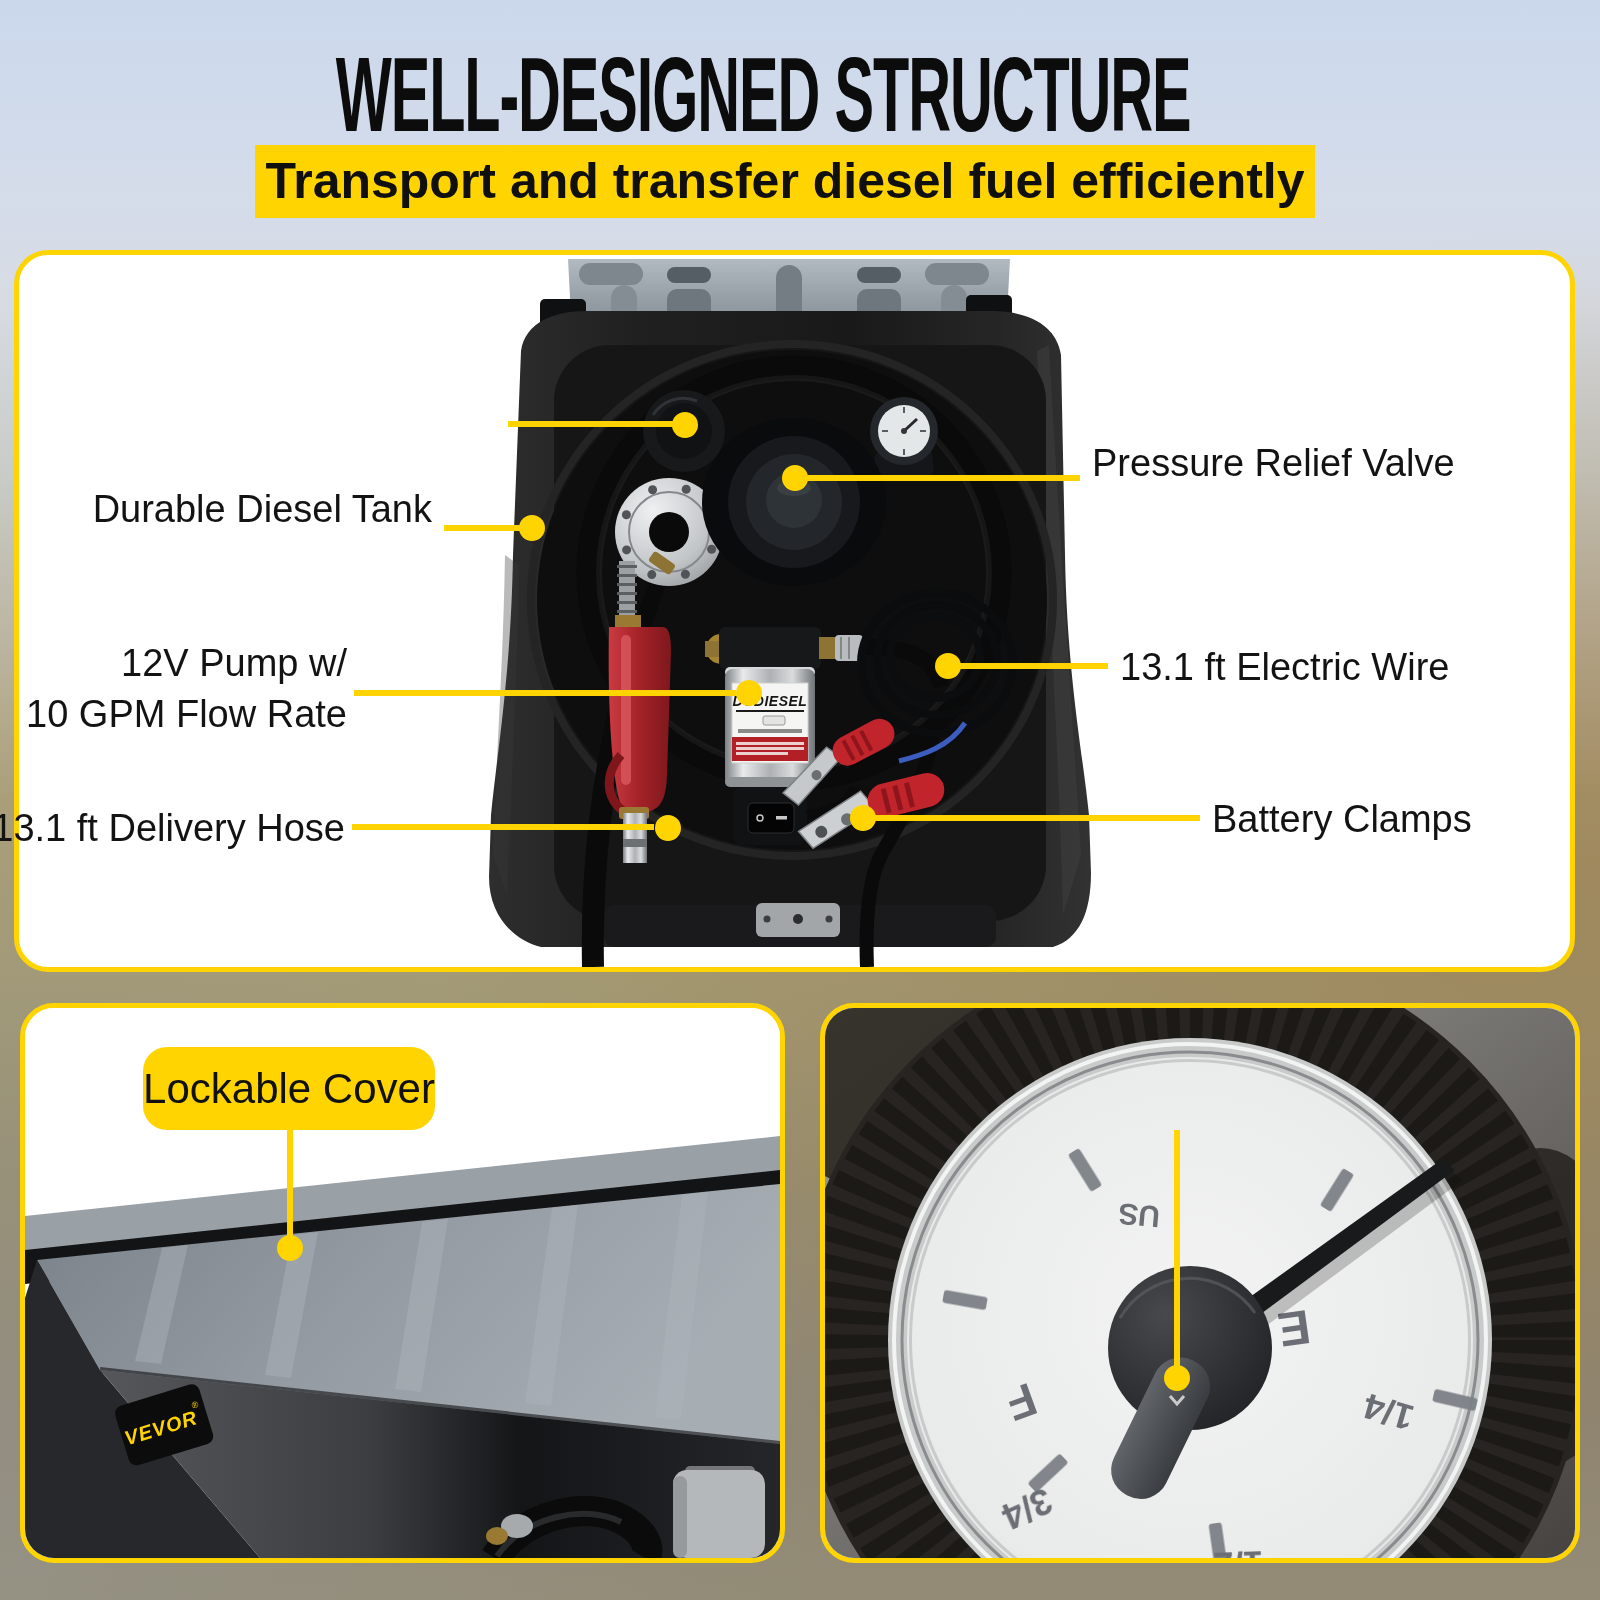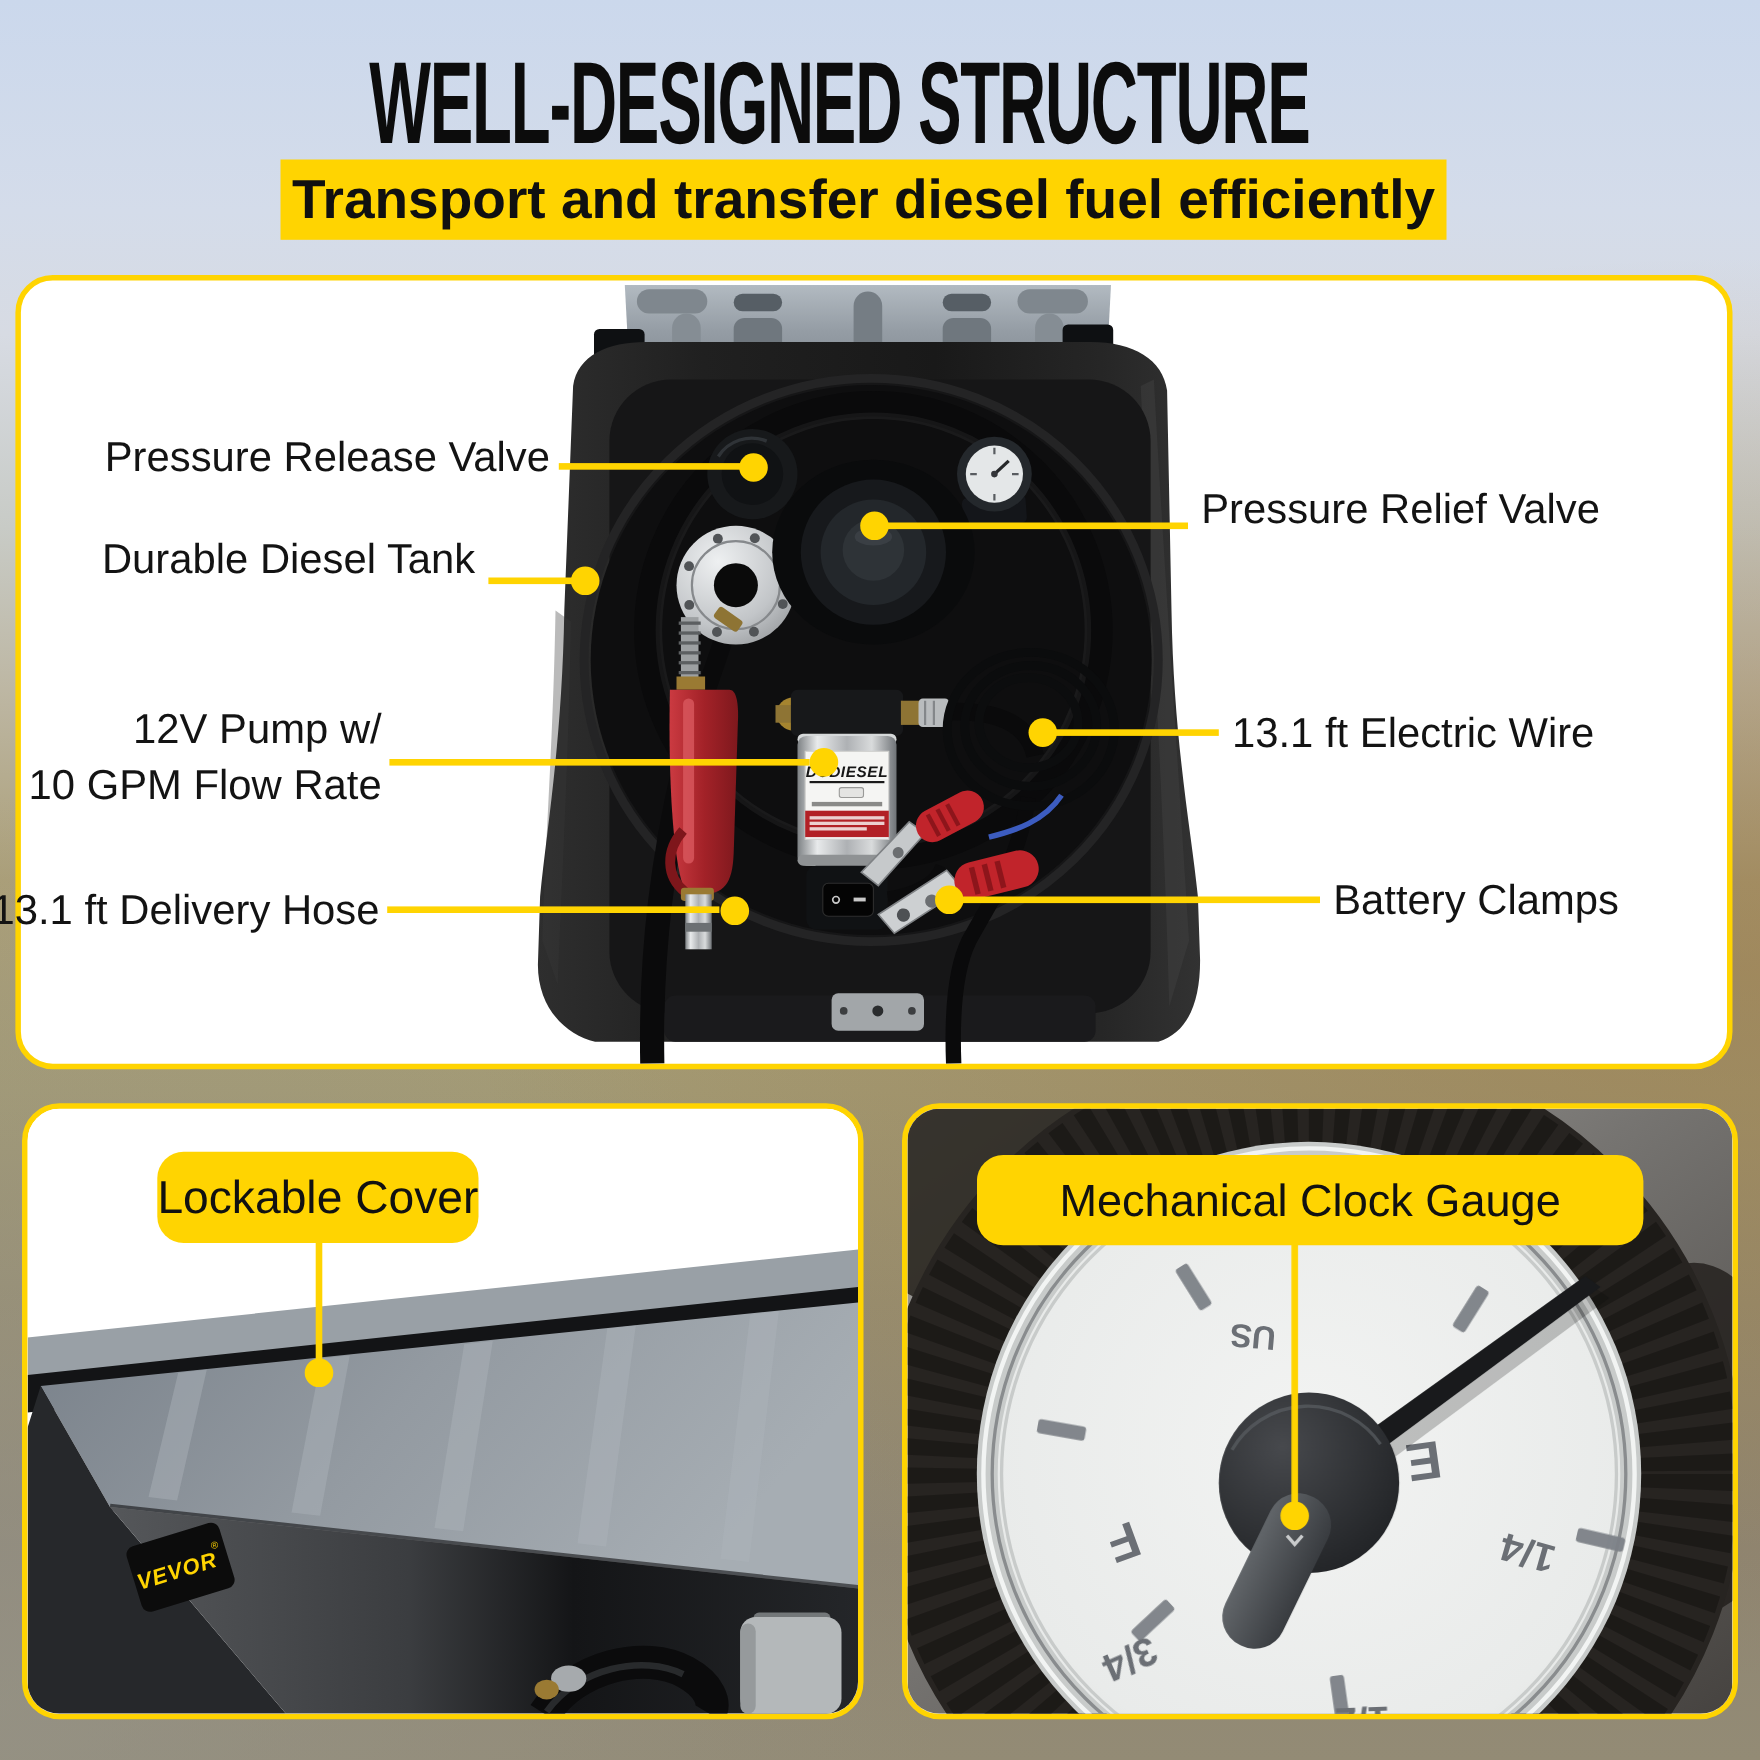--- a/index.html
+++ b/index.html
@@ -225,21 +225,20 @@
           <circle cx="-2" cy="8" r="6" fill="#6b6e71"></circle>
           <rect x="22" y="-18" width="78" height="34" rx="17" fill="#c1242b"></rect>
           <rect x="38" y="-13" width="5" height="25" fill="#8d151b"></rect>
             <rect x="50" y="-13" width="5" height="25" fill="#8d151b"></rect>
           <rect x="62" y="-13" width="5" height="25" fill="#8d151b"></rect>
         </g>
       </g>
     </svg>
   </div>
 
-  <div class="callout right-align" style="right:1100px;top:393px;">Pressure Release Valve</div>
   <div class="lead" style="left:508px;top:421px;width:177px;"></div>
   <div class="dot" style="left:672px;top:412px;"></div>
 
   <div class="callout right-align" style="right:1168px;top:486px;">Durable Diesel Tank</div>
   <div class="lead" style="left:444px;top:525px;width:80px;"></div>
   <div class="dot" style="left:519px;top:515px;"></div>
 
   <div class="callout right-align" style="right:1253px;top:638px;line-height:51px;">
     <div>12V Pump w/</div>
     <div>10 GPM Flow Rate</div>
@@ -373,17 +372,16 @@
         <path d="M351,342 L616,152 L630,162 L371,354 Z" fill="#191a1c"></path>
       </g>
       <g>
         <circle cx="365" cy="340" r="82" fill="url(#knobG)"></circle>
         <path d="M295,310 A80,80 0 0 1 430,305" fill="none" stroke="#5a5e63" stroke-width="3" opacity=".7"></path>
         <rect x="336" y="352" width="58" height="150" rx="28" fill="url(#levG)" transform="rotate(26 365 360)"></rect>
         <path d="M345,388 L352,396 L359,388" fill="none" stroke="#c9cbcc" stroke-width="3"></path>
       </g>
     </svg>
   </div>
-  <div class="caption" id="cap-br">Mechanical Clock Gauge</div>
   <div class="lead v" style="left:1174px;top:1130px;height:240px;"></div>
   <div class="dot" style="left:1164px;top:1365px;"></div>
 
 </div>
 
 </body></html>

